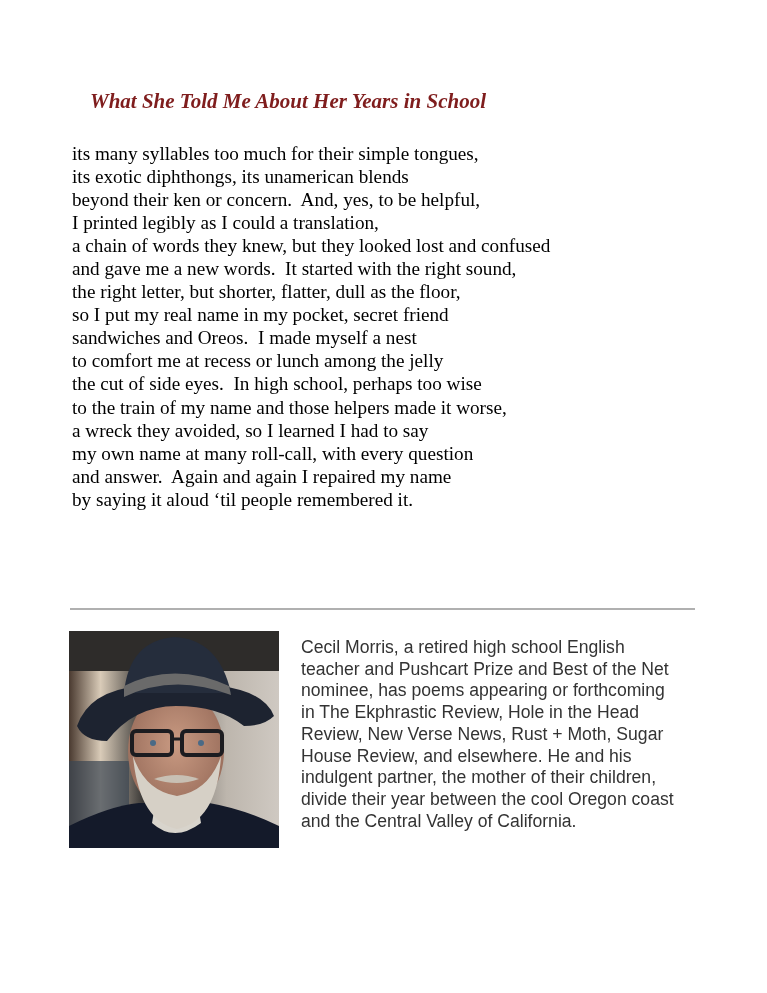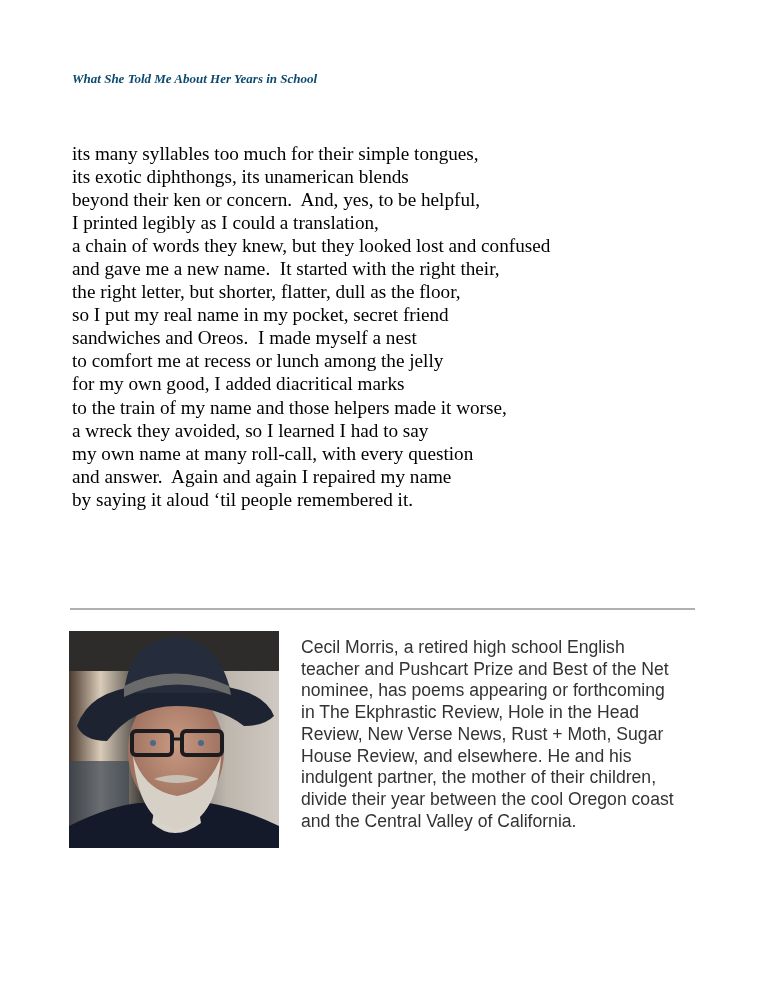--- a/index.html
+++ b/index.html
@@ -13,24 +13,24 @@
       position: relative;
       overflow: hidden;
     }
     .title {
       position: absolute;
       left: 72px;
       top: 71px;
       font-family: "Liberation Serif", "DejaVu Serif", serif;
       font-weight: bold;
       font-style: italic;
-      font-size: 13px;
-      color: #0c4a6e;
+      font-size: 21px;
+      color: #7f1d1d;
       white-space: nowrap;
-      margin: 0;
+      margin: 18px;
     }
     .poem {
       position: absolute;
       left: 72px;
       top: 142px;
       font-family: "Liberation Serif", "DejaVu Serif", serif;
       font-size: 19.2px;
       line-height: 23.05px;
       color: #000;
       margin: 0;
@@ -85,26 +85,26 @@
 <body>
 
 <h1 class="title">What She Told Me About Her Years in School</h1>
 
 <ul class="poem">
   <li>its many syllables too much for their simple tongues,</li>
   <li>its exotic diphthongs, its unamerican blends</li>
   <li>beyond their ken or concern.  And, yes, to be helpful,</li>
   <li>I printed legibly as I could a translation,</li>
   <li>a chain of words they knew, but they looked lost and confused</li>
-  <li>and gave me a new name.  It started with the right their,</li>
+  <li>and gave me a new words.  It started with the right sound,</li>
   <li>the right letter, but shorter, flatter, dull as the floor,</li>
   <li>so I put my real name in my pocket, secret friend</li>
   <li>sandwiches and Oreos.  I made myself a nest</li>
   <li>to comfort me at recess or lunch among the jelly</li>
-  <li>for my own good, I added diacritical marks</li>
+  <li>the cut of side eyes.  In high school, perhaps too wise</li>
   <li>to the train of my name and those helpers made it worse,</li>
   <li>a wreck they avoided, so I learned I had to say</li>
   <li>my own name at many roll-call, with every question</li>
   <li>and answer.  Again and again I repaired my name</li>
   <li>by saying it aloud ‘til people remembered it.</li>
 </ul>
 
 <hr class="divider">
 
 <div class="photo" title="Portrait of a bearded man in a dark fedora and glasses">

